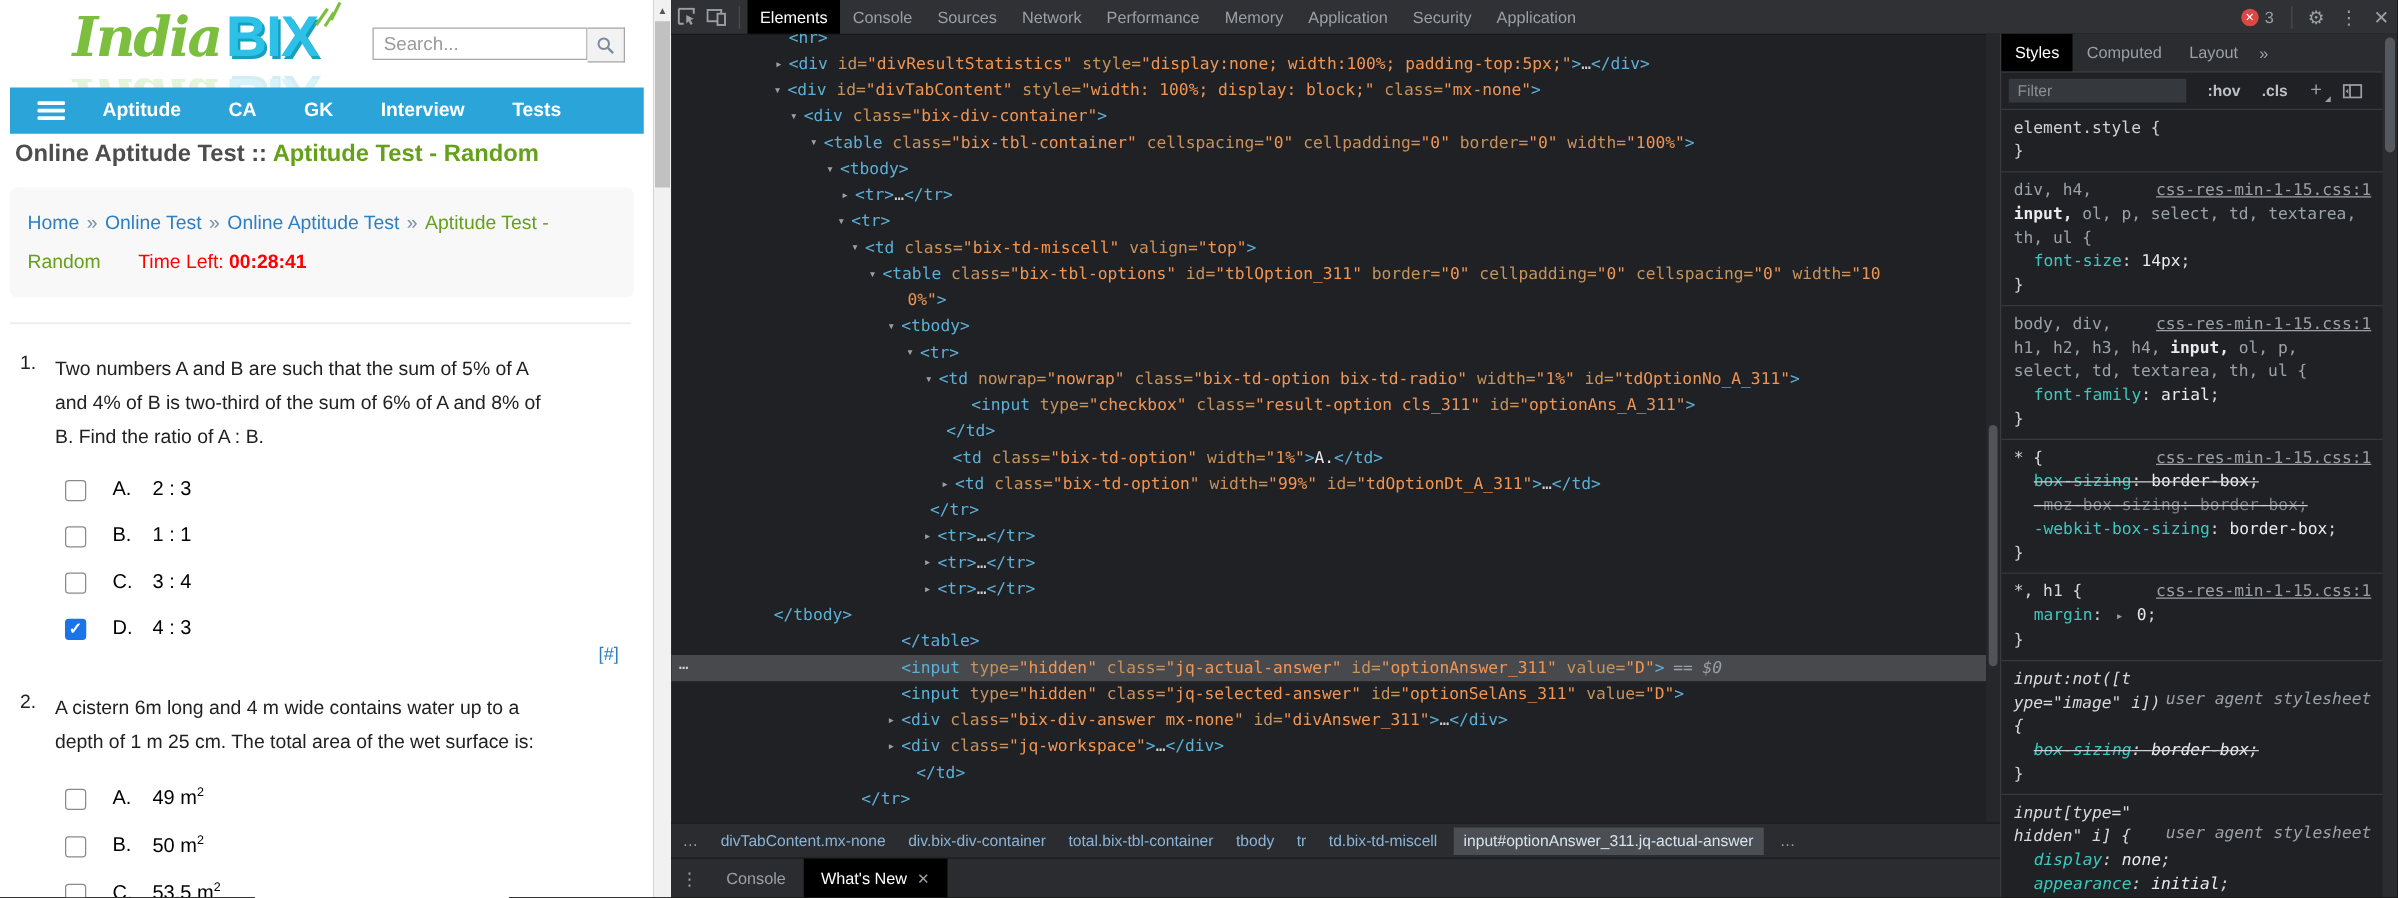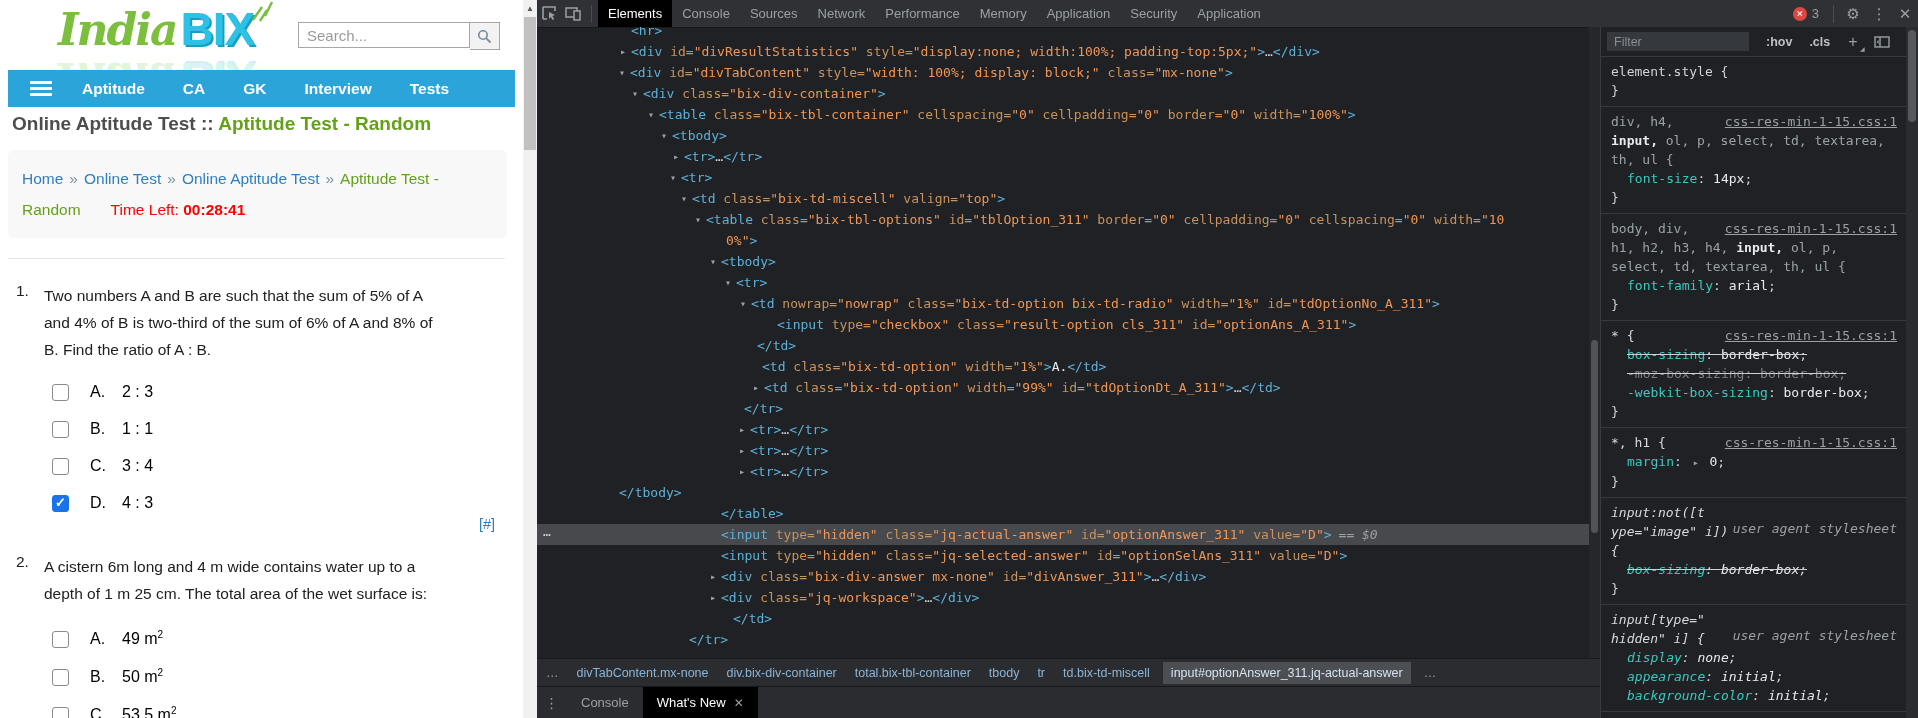--- a/index.html
+++ b/index.html
@@ -318,20 +318,26 @@
 
     <div class="dt-drawer">
       <div class="drawer-kebab">⋮</div>
       <div id="drawer-tabs" style="display:flex;">
           <div class="dr-tab">Console</div>
           <div class="dr-tab sel">What's New<span class="dr-close">✕</span></div>
         </div>
     </div>
 
     <div class="dt-sidebar">
+      <div class="sb-tabs" id="sb-tabs">
+          <div class="sb-tab sel">Styles</div>
+          <div class="sb-tab">Computed</div>
+          <div class="sb-tab">Layout</div>
+          <span class="sb-more">»</span>
+        </div>
       <div class="sb-toolbar">
         <input class="filter-input" placeholder="Filter" style="">
         <span class="tb-btn">:hov</span>
         <span class="tb-btn">.cls</span>
         <span class="tb-plus">+</span>
         <span class="tb-pane">
           <svg width="16" height="12" viewBox="0 0 16 12">
               <rect x="1" y="1" width="14" height="10" fill="none" stroke="#9aa0a6" stroke-width="1.4"></rect>
               <line x1="6" y1="1" x2="6" y2="11" stroke="#9aa0a6" stroke-width="1.4"></line>
               <path d="M4.6 4 L2.6 6 L4.6 8 z" fill="#9aa0a6"></path>

